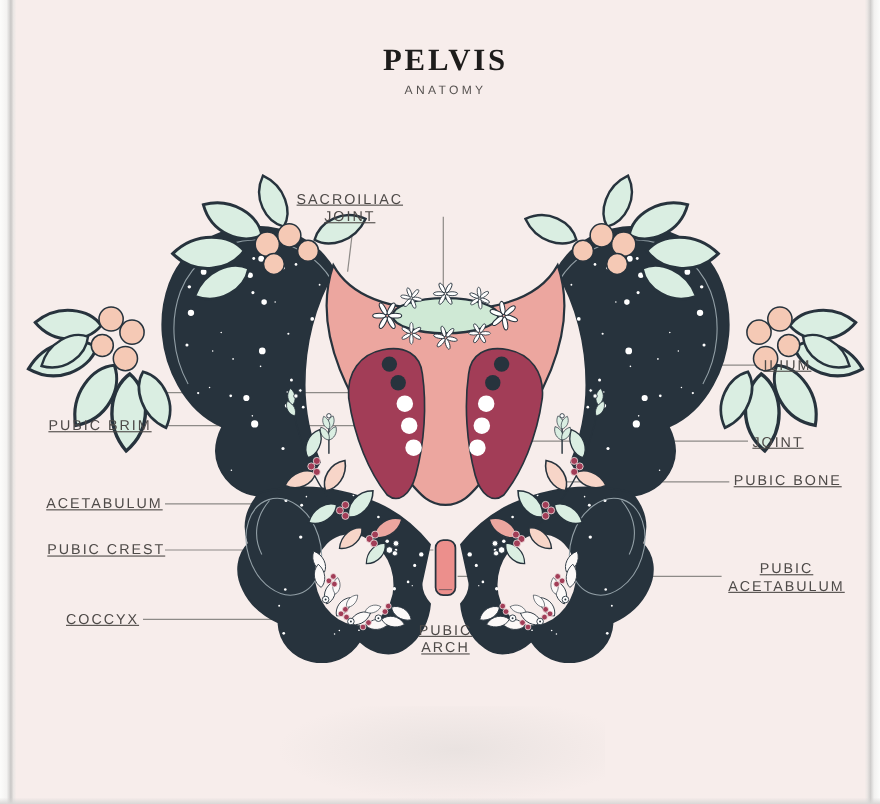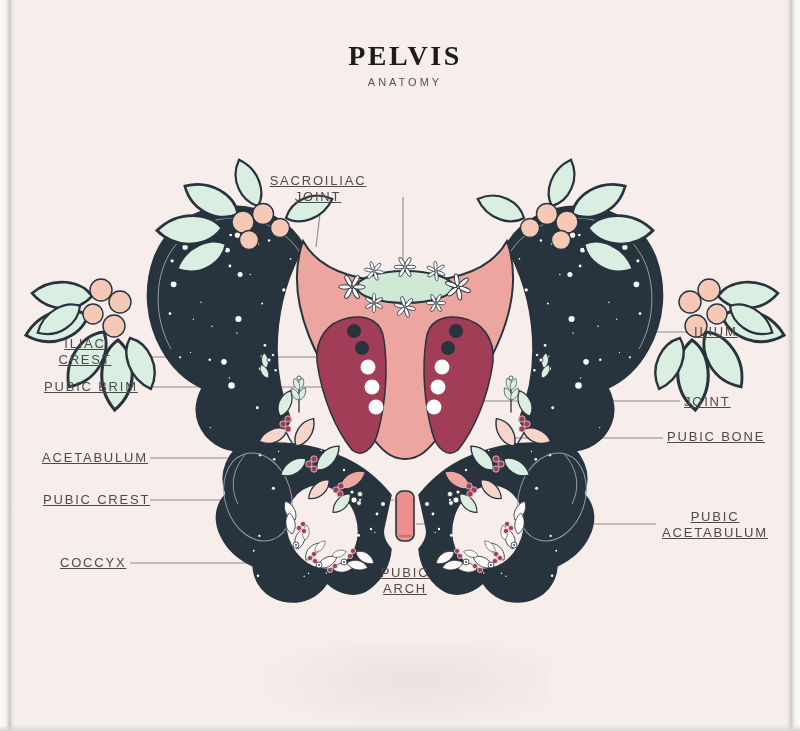--- a/index.html
+++ b/index.html
@@ -489,24 +489,20 @@
 
   <div class="titleblock">
     <div class="title">PELVIS</div>
     <div class="subtitle">ANATOMY</div>
   </div>
 
   <div class="lbl" style="left:228px;top:173px;width:180px;text-align:center">
     <span class="ln">SACROILIAC</span>
     <span class="ln">JOINT</span>
   </div>
-  <div class="lbl" style="left:25px;top:336px;width:120px;text-align:center">
-    <span class="ln">ILIAC</span>
-    <span class="ln">CREST</span>
-  </div>
   <div class="lbl" style="left:44px;top:379px">
     <span class="ln">PUBIC BRIM</span>
   </div>
   <div class="lbl" style="left:42px;top:450px">
     <span class="ln">ACETABULUM</span>
   </div>
   <div class="lbl" style="left:43px;top:492px">
     <span class="ln">PUBIC CREST</span>
   </div>
   <div class="lbl" style="left:60px;top:555px">

